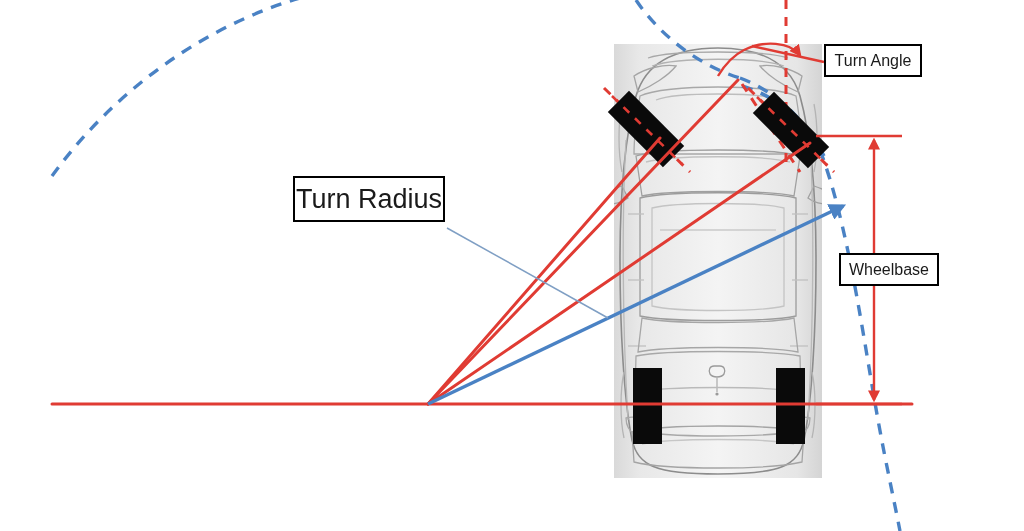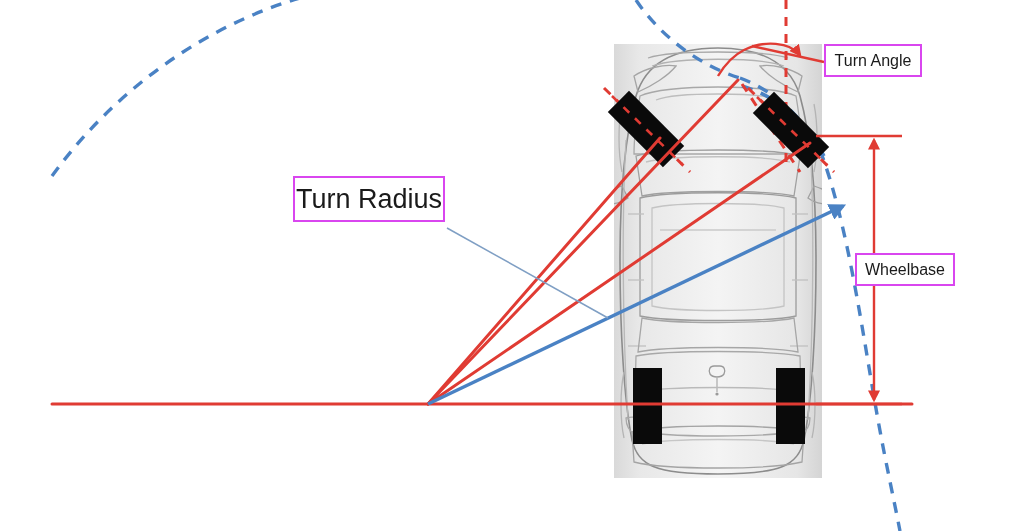--- a/index.html
+++ b/index.html
@@ -21,21 +21,21 @@
     position: absolute;
     left: 0;
     top: 0;
     width: 1024px;
     height: 531px;
   }
   .callout {
     position: absolute;
     box-sizing: border-box;
     background: #ffffff;
-    border: 2px solid #d946ef;
+    border: 2px solid #000000;
     display: flex;
     align-items: center;
     justify-content: center;
     color: #1a1a1a;
     white-space: nowrap;
     line-height: 1;
   }
   #callout-turn-radius {
     left: 293px;
     top: 176px;
@@ -49,21 +49,20 @@
     width: 98px;
     height: 33px;
     font-size: 16px;
   }
   #callout-wheelbase {
     left: 839px;
     top: 253px;
     width: 100px;
     height: 33px;
     font-size: 16px;
-    margin-left: 16px;
   }
 </style>
 </head>
 <body>
 
 <div id="stage">
 
   <svg id="diagram-svg" viewBox="0 0 1024 531">
     <defs>
       <marker id="arrow-red" viewBox="0 0 10 10" refX="8" refY="5" markerWidth="5" markerHeight="5" orient="auto-start-reverse">

